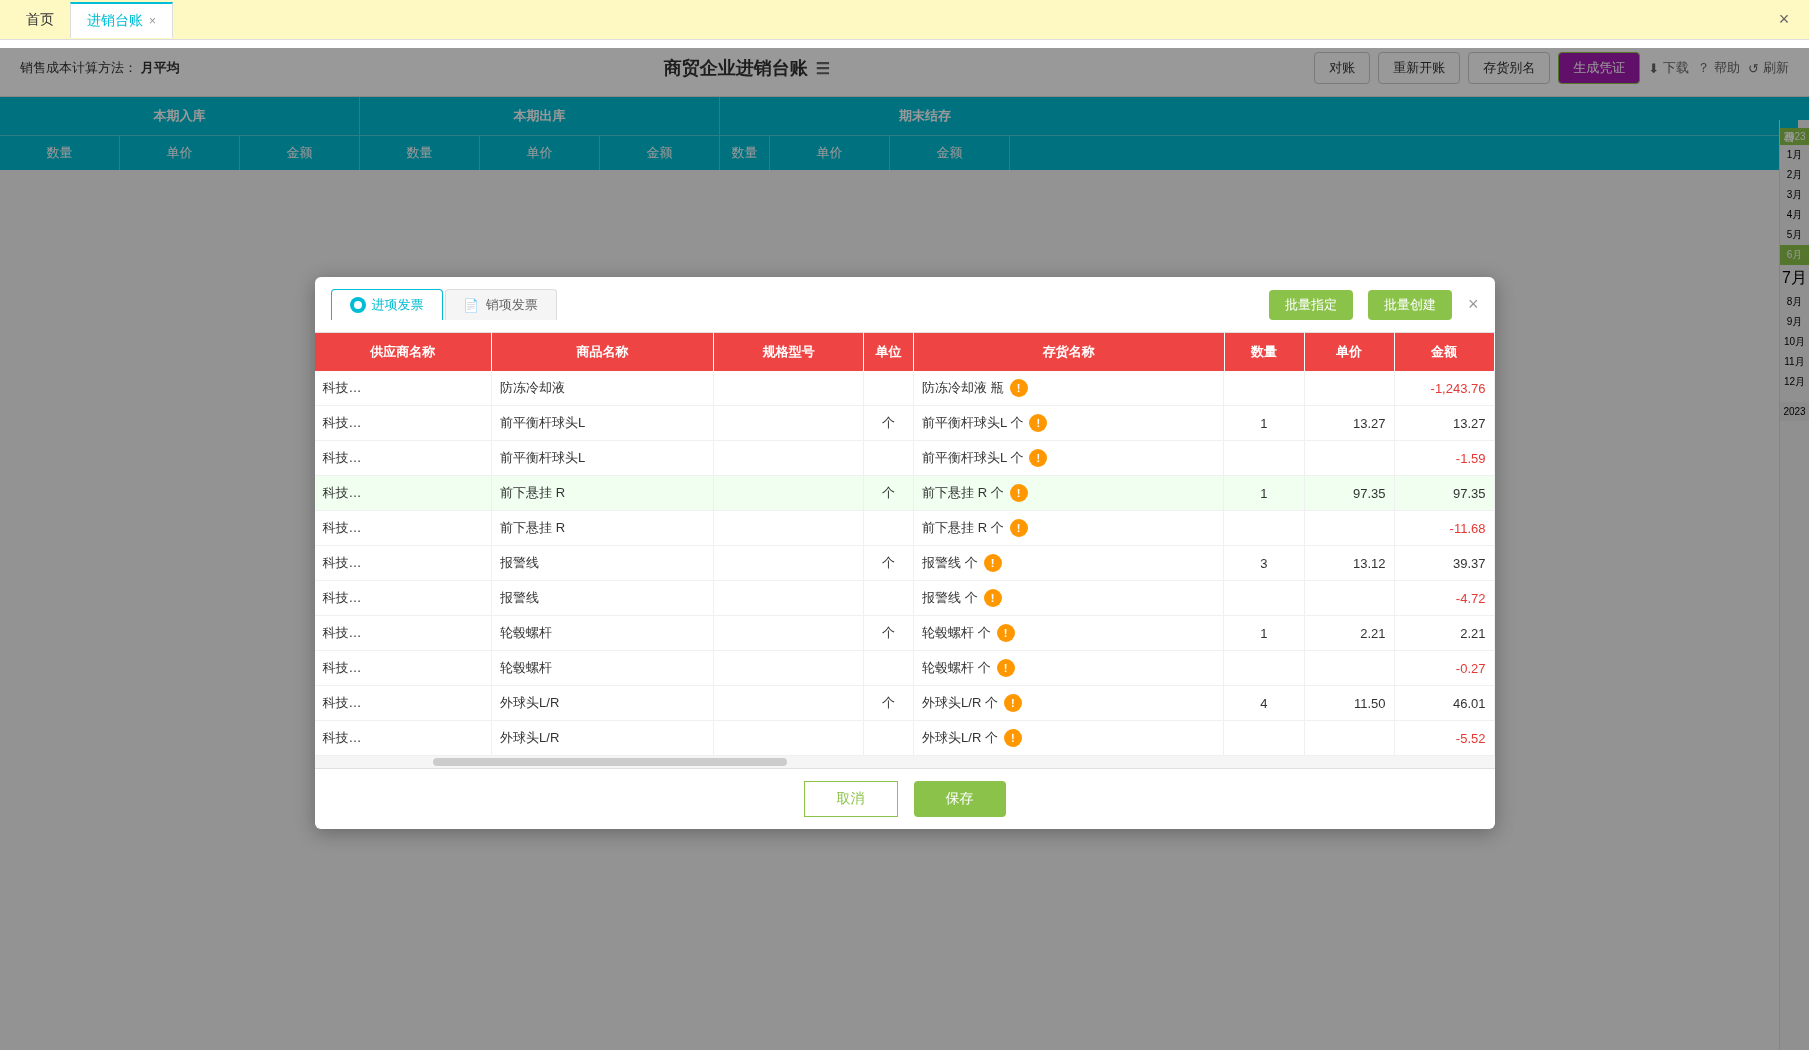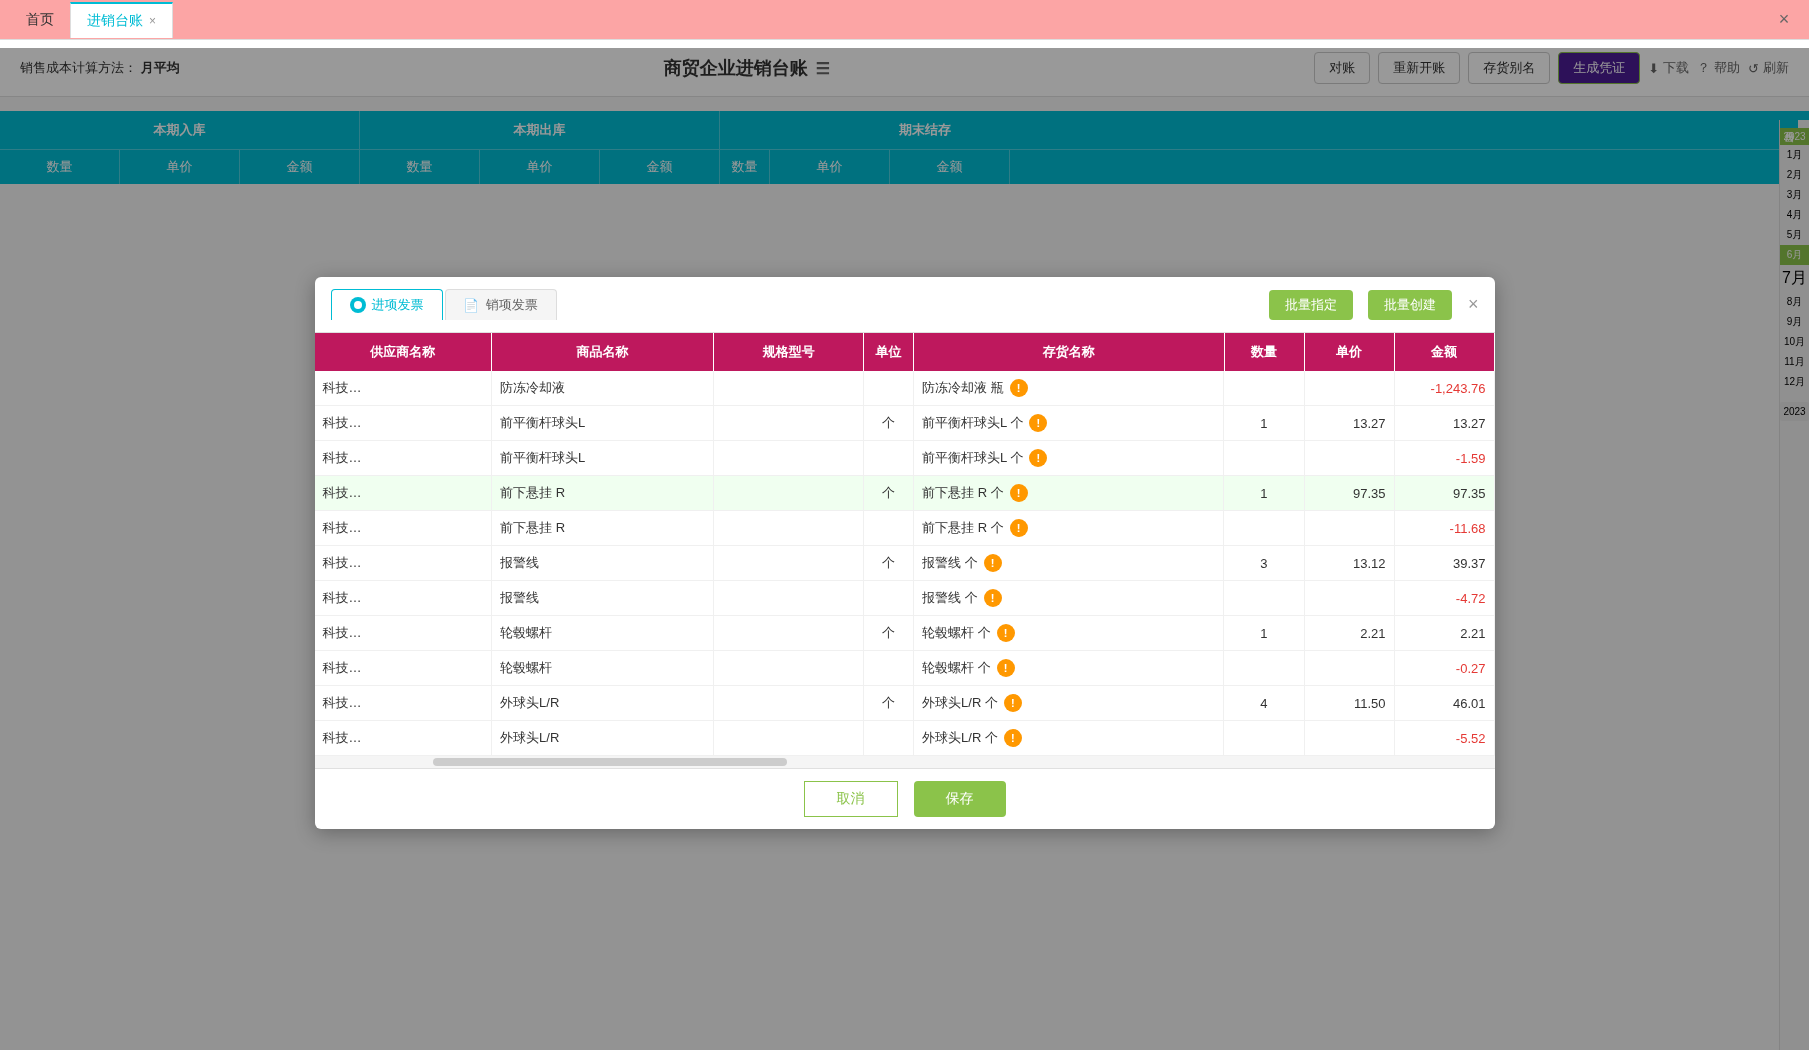--- a/index.html
+++ b/index.html
@@ -1,34 +1,34 @@
 <!DOCTYPE html>
 <html><head>
   <meta charset="utf-8">
   <style>
     * { box-sizing: border-box; margin: 0; padding: 0; }
     body { font-family: "Microsoft YaHei", "SimHei", Arial, sans-serif; font-size: 13px; background: #e8e8e8; width: 1809px; height: 1050px; overflow: hidden; }
 
     
-    .tab-bar { display: flex; align-items: center; background: #fca5a5; border-bottom: 1px solid #ddd; height: 40px; padding: 0 10px; }
+    .tab-bar { display: flex; align-items: center; background: #fef9c3; border-bottom: 1px solid #ddd; height: 40px; padding: 0 10px; }
     .tab-item { padding: 8px 16px; cursor: pointer; font-size: 14px; color: #333; }
     .tab-item.active { background: #fff; border-top: 2px solid #00bcd4; border-left: 1px solid #ddd; border-right: 1px solid #ddd; color: #00bcd4; display: flex; align-items: center; gap: 6px; }
     .tab-close { cursor: pointer; color: #999; font-size: 12px; }
     .window-close { margin-left: auto; width: 30px; height: 30px; display: flex; align-items: center; justify-content: center; cursor: pointer; font-size: 18px; color: #666; }
 
     
     .main-bg { background: #f5f5f5; height: calc(1050px - 40px); position: relative; }
 
     
     .top-toolbar { background: #fff; padding: 12px 20px; display: flex; align-items: center; border-bottom: 1px solid #e0e0e0; }
     .cost-method { font-size: 13px; color: #333; }
     .page-title { flex: 1; text-align: center; font-size: 18px; font-weight: bold; color: #333; display: flex; align-items: center; justify-content: center; gap: 8px; }
     .toolbar-btns { display: flex; gap: 8px; align-items: center; }
     .btn { padding: 6px 14px; border-radius: 4px; cursor: pointer; font-size: 13px; border: 1px solid #ccc; background: #fff; color: #333; }
-    .btn-primary { background: #4c1d95; color: #fff; border-color: #8bc34a; }
+    .btn-primary { background: #a21caf; color: #fff; border-color: #8bc34a; }
     .btn-icon { background: none; border: none; cursor: pointer; color: #666; font-size: 13px; display: flex; align-items: center; gap: 4px; }
 
     
     .table-header-area { background: #00bcd4; }
 
     
     .modal-overlay { position: absolute; top: 8px; left: 0; width: 100%; height: 100%; background: rgba(0,0,0,0.4); z-index: 100; display: flex; align-items: center; justify-content: center; }
     .modal { background: #fff; border-radius: 6px; width: 1180px; max-height: 600px; box-shadow: 0 4px 20px rgba(0,0,0,0.3); display: flex; flex-direction: column; }
     .modal-header { padding: 12px 16px; border-bottom: 1px solid #e0e0e0; display: flex; align-items: center; gap: 4px; }
     .modal-close { margin-left: auto; cursor: pointer; font-size: 18px; color: #999; }
@@ -39,21 +39,21 @@
     .modal-tab.active { background: #fff; color: #00bcd4; border-color: #00bcd4; }
     .modal-tab-icon { width: 16px; height: 16px; border-radius: 50%; background: #00bcd4; display: inline-flex; align-items: center; justify-content: center; }
 
     
     .batch-btns { margin-left: auto; display: flex; gap: 15px; }
     .btn-batch { padding: 6px 16px; border-radius: 4px; cursor: pointer; font-size: 13px; background: #8bc34a; color: #fff; border: none; }
 
     
     .modal-table-wrap { overflow: auto; flex: 1; }
     .modal-table { width: 100%; border-collapse: collapse; font-size: 13px; }
-    .modal-table thead tr th { background: #be185d; color: #fff; padding: 10px 8px; text-align: center; border-right: 1px solid rgba(255,255,255,0.3); white-space: nowrap; position: sticky; top: 0; }
+    .modal-table thead tr th { background: #ef4444; color: #fff; padding: 10px 8px; text-align: center; border-right: 1px solid rgba(255,255,255,0.3); white-space: nowrap; position: sticky; top: 0; }
     .modal-table tbody tr { border-bottom: 1px solid #f0f0f0; }
     .modal-table tbody tr.highlighted { background: #f0fff0; }
     .modal-table tbody tr td { padding: 8px 8px; text-align: center; border-right: 1px solid #f0f0f0; color: #333; }
     .modal-table tbody tr td.left { text-align: left; }
     .modal-table tbody tr td.right { text-align: right; }
 
     
     .warn-icon { display: inline-flex; align-items: center; justify-content: center; width: 18px; height: 18px; border-radius: 50%; background: #ff9800; color: #fff; font-size: 11px; font-weight: bold; }
 
     
@@ -105,21 +105,21 @@
         <span>帮助</span>
       </button>
       <button class="btn-icon">
         <span>↺</span>
         <span>刷新</span>
       </button>
     </div>
   </div>
 
   <div class="table-header-area" style="padding: 0 30px 0 0;">
-    <div style="display:grid; grid-template-columns: 120px 120px 120px 120px 120px 120px 50px 120px 120px 120px; background:#00bcd4; color:#fff; text-align:center; font-weight:bold; border-bottom:1px solid rgba(255,255,255,0.3);margin-top:14px;">
+    <div style="display:grid; grid-template-columns: 120px 120px 120px 120px 120px 120px 50px 120px 120px 120px; background:#00bcd4; color:#fff; text-align:center; font-weight:bold; border-bottom:1px solid rgba(255,255,255,0.3);">
       <div style="padding:10px 4px; border-right:1px solid rgba(255,255,255,0.3); grid-column: span 3;">本期入库</div>
       <div style="padding:10px 4px; border-right:1px solid rgba(255,255,255,0.3); grid-column: span 3;">本期出库</div>
       <div style="padding:10px 4px; grid-column: span 4;">期末结存</div>
     </div>
     <div style="display:grid; grid-template-columns: 120px 120px 120px 120px 120px 120px 50px 120px 120px 120px; background:#00bcd4; color:#fff; text-align:center;">
       <div style="padding:8px 4px; border-right:1px solid rgba(255,255,255,0.3);">数量</div>
       <div style="padding:8px 4px; border-right:1px solid rgba(255,255,255,0.3);">单价</div>
       <div style="padding:8px 4px; border-right:1px solid rgba(255,255,255,0.3);">金额</div>
       <div style="padding:8px 4px; border-right:1px solid rgba(255,255,255,0.3);">数量</div>
       <div style="padding:8px 4px; border-right:1px solid rgba(255,255,255,0.3);">单价</div>

